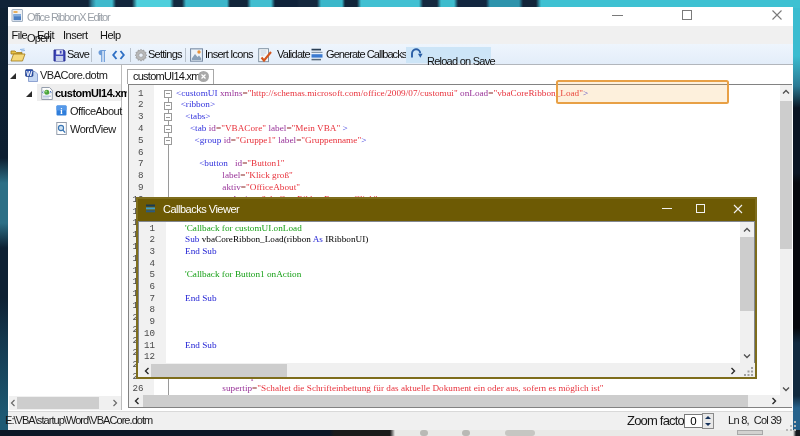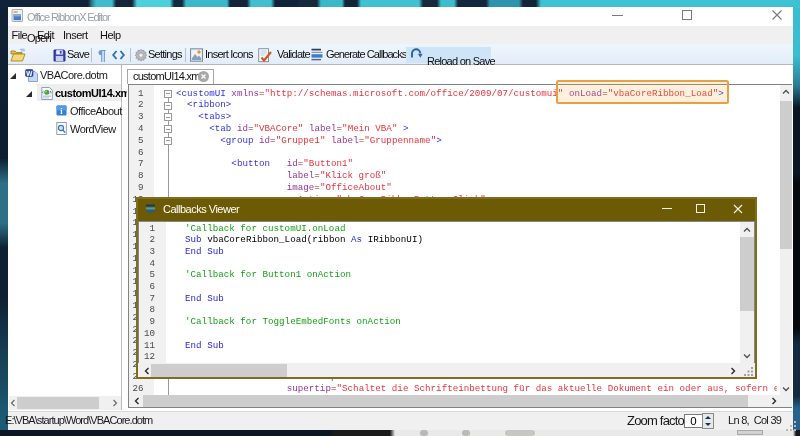--- a/index.html
+++ b/index.html
@@ -1,19 +1,19 @@
 <!DOCTYPE html>
 <html><head>
 <meta charset="utf-8">
 <style>
   * { margin:0; padding:0; box-sizing:border-box; }
   html,body { width:800px; height:436px; overflow:hidden; }
   body { font-family:"Liberation Sans", sans-serif; position:relative; background:#3ec1d2; }
   .abs { position:absolute; }
-  .mono { font-family:Liberation Mono, monospace; font-size:9.2px; white-space:pre; letter-spacing:0.02px; }
+  .mono { font-family:Liberation Serif, serif; font-size:9.2px; white-space:pre; letter-spacing:0.02px; }
   .cline { position:absolute; height:11.8px; line-height:11.8px; }
   .gnum { position:absolute; width:18px; text-align:right; color:#494949; height:11.8px; line-height:11.8px; font-family:"Liberation Mono", monospace; font-size:9.2px; }
   .tag { color:#3333dd; }
   .attr { color:#993399; }
   .eq { color:#882222; }
   .str { color:#e8333d; }
   .kw { color:#2525d5; }
   .cmt { color:#16a016; }
   .sbtrack { background:#f0f0f0; }
   .sbthumb { position:absolute; background:#cdcdcd; }
@@ -207,21 +207,21 @@
 <div class="abs" style="left:167.5px;top:98px;width:1px;height:297px;background:#9a9a9a;"></div>
 
 <div class="abs" style="left:128px;top:85px;width:649px;height:322px;overflow:hidden;">
 <div class="cline mono" style="left:48px;top:2.5px;"><span class="tag">&lt;customUI</span> <span class="attr">xmlns</span><span class="eq">=</span><span class="str">"http://schemas.microsoft.com/office/2009/07/customui"</span> <span class="attr">onLoad</span><span class="eq">=</span><span class="str">"vbaCoreRibbon_Load"</span><span class="tag">&gt;</span></div>
 <div class="cline mono" style="left:48px;top:14.3px;">  <span class="tag">&lt;ribbon&gt;</span></div>
 <div class="cline mono" style="left:48px;top:26.1px;">    <span class="tag">&lt;tabs&gt;</span></div>
 <div class="cline mono" style="left:48px;top:37.9px;">      <span class="tag">&lt;tab</span> <span class="attr">id</span><span class="eq">=</span><span class="str">"VBACore"</span> <span class="attr">label</span><span class="eq">=</span><span class="str">"Mein VBA"</span> <span class="tag">&gt;</span></div>
 <div class="cline mono" style="left:48px;top:49.7px;">        <span class="tag">&lt;group</span> <span class="attr">id</span><span class="eq">=</span><span class="str">"Gruppe1"</span> <span class="attr">label</span><span class="eq">=</span><span class="str">"Gruppenname"</span><span class="tag">&gt;</span></div>
 <div class="cline mono" style="left:48px;top:73.3px;">          <span class="tag">&lt;button</span>   <span class="attr">id</span><span class="eq">=</span><span class="str">"Button1"</span></div>
 <div class="cline mono" style="left:48px;top:85.1px;">                    <span class="attr">label</span><span class="eq">=</span><span class="str">"Klick groß"</span></div>
-<div class="cline mono" style="left:48px;top:96.9px;">                    <span class="attr">image</span><span class="eq">=</span><span class="str">"OfficeAbout"</span></div>
+<div class="cline mono" style="left:48px;top:96.9px;">                    <span class="attr">aktiv</span><span class="eq">=</span><span class="str">"OfficeAbout"</span></div>
 <div class="cline mono" style="left:48px;top:108.7px;">                    <span class="attr">onAction</span><span class="eq">=</span><span class="str">"vbaCoreRibbonButton_Click"</span></div>
 <div class="cline mono" style="left:48px;top:285.7px;">                    <span class="attr">screentip</span><span class="eq">=</span><span class="str">"Beim Drücken der Umschaltfläche aktiv"</span></div>
 <div class="cline mono" style="left:48px;top:297.5px;">                    <span class="attr">supertip</span><span class="eq">=</span><span class="str">"Schaltet die Schrifteinbettung für das aktuelle Dokument ein oder aus, sofern es möglich ist"</span></div>
 </div>
 
 <div class="abs sbtrack" style="left:780px;top:85px;width:12px;height:310px;"></div>
 <svg class="abs" style="left:782px;top:88px;" width="8" height="8" viewBox="0 0 8 8">
     <path d="M1 5.5 L4 2.5 L7 5.5" stroke="#505050" stroke-width="1.3" fill="none"></path>
   </svg>
 <div class="sbthumb" style="left:780px;top:101px;width:12px;height:148px;"></div>
@@ -269,21 +269,20 @@
     <div class="gnum" style="left:0.5px;top:105.8px;">10</div>
     <div class="gnum" style="left:0.5px;top:117.5px;">11</div>
     <div class="gnum" style="left:0.5px;top:129.2px;">12</div>
   </div>
 <div class="abs" style="left:136px;top:222px;width:604px;height:141px;overflow:hidden;">
 <div class="cline mono" style="left:49px;top:0.5px;"><span class="cmt">'Callback for customUI.onLoad</span></div>
 <div class="cline mono" style="left:49px;top:12.2px;"><span class="kw">Sub</span> vbaCoreRibbon_Load(ribbon <span class="kw">As</span> IRibbonUI)</div>
 <div class="cline mono" style="left:49px;top:23.9px;"><span class="kw">End Sub</span></div>
 <div class="cline mono" style="left:49px;top:47.3px;"><span class="cmt">'Callback for Button1 onAction</span></div>
 <div class="cline mono" style="left:49px;top:70.7px;"><span class="kw">End Sub</span></div>
-<div class="cline mono" style="left:49px;top:94.1px;"><span class="cmt">'Callback for ToggleEmbedFonts onAction</span></div>
 <div class="cline mono" style="left:49px;top:117.5px;"><span class="kw">End Sub</span></div>
 </div>
 
 <div class="abs sbtrack" style="left:740px;top:222px;width:14px;height:141px;"></div>
 <svg class="abs" style="left:743px;top:226px;" width="8" height="8" viewBox="0 0 8 8">
     <path d="M1 5.5 L4 2.5 L7 5.5" stroke="#505050" stroke-width="1.3" fill="none"></path>
   </svg>
 <div class="sbthumb" style="left:740px;top:237px;width:14px;height:74px;"></div>
 <svg class="abs" style="left:743px;top:352px;" width="8" height="8" viewBox="0 0 8 8">
     <path d="M1 2.5 L4 5.5 L7 2.5" stroke="#505050" stroke-width="1.3" fill="none"></path>

